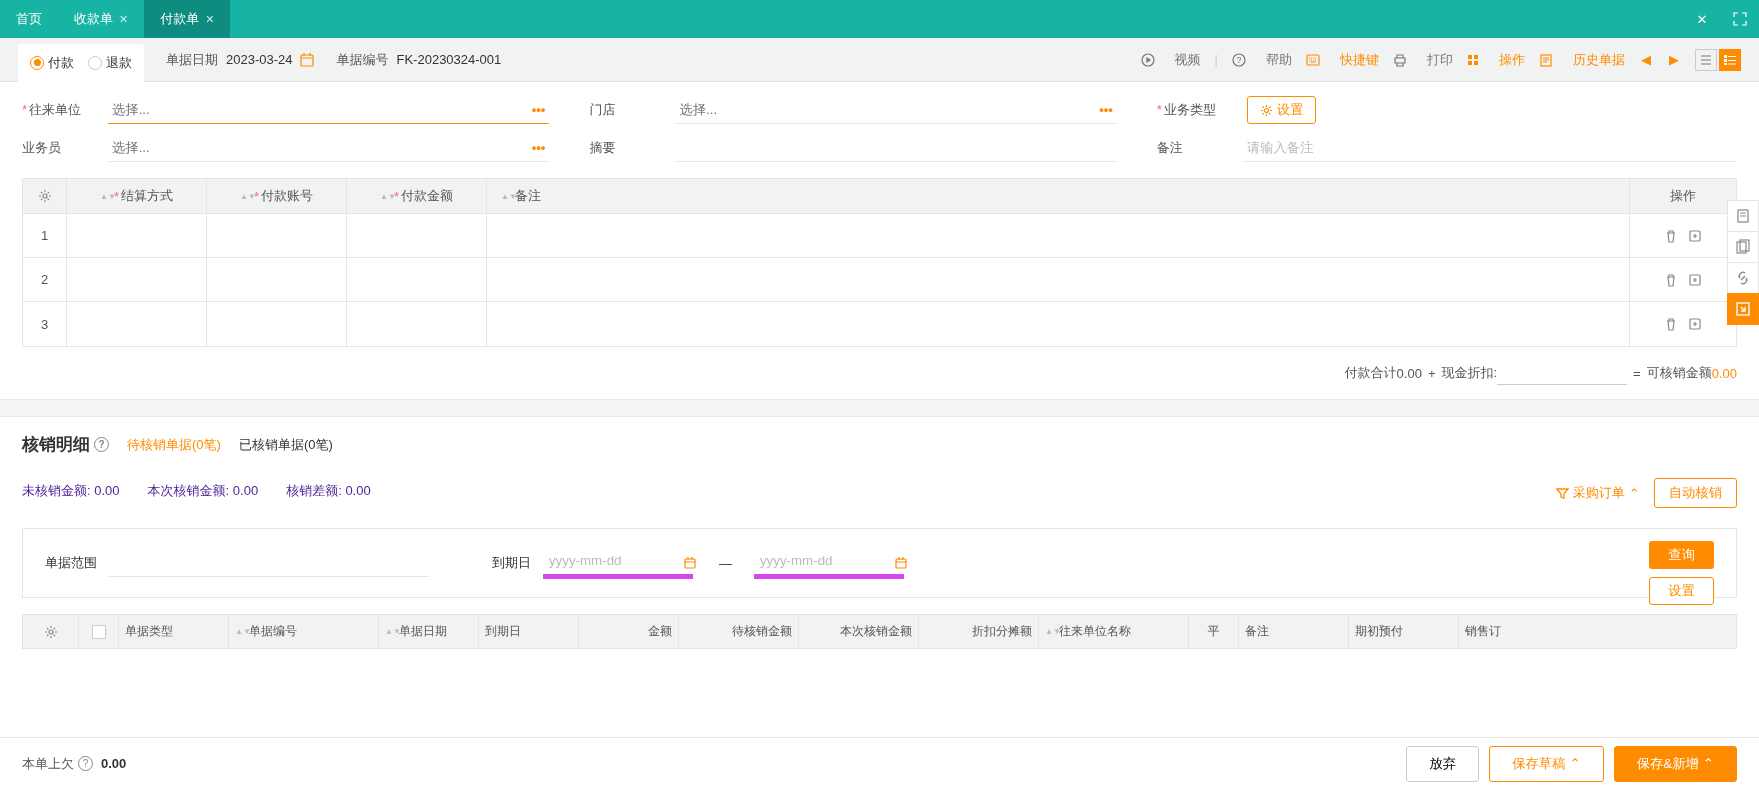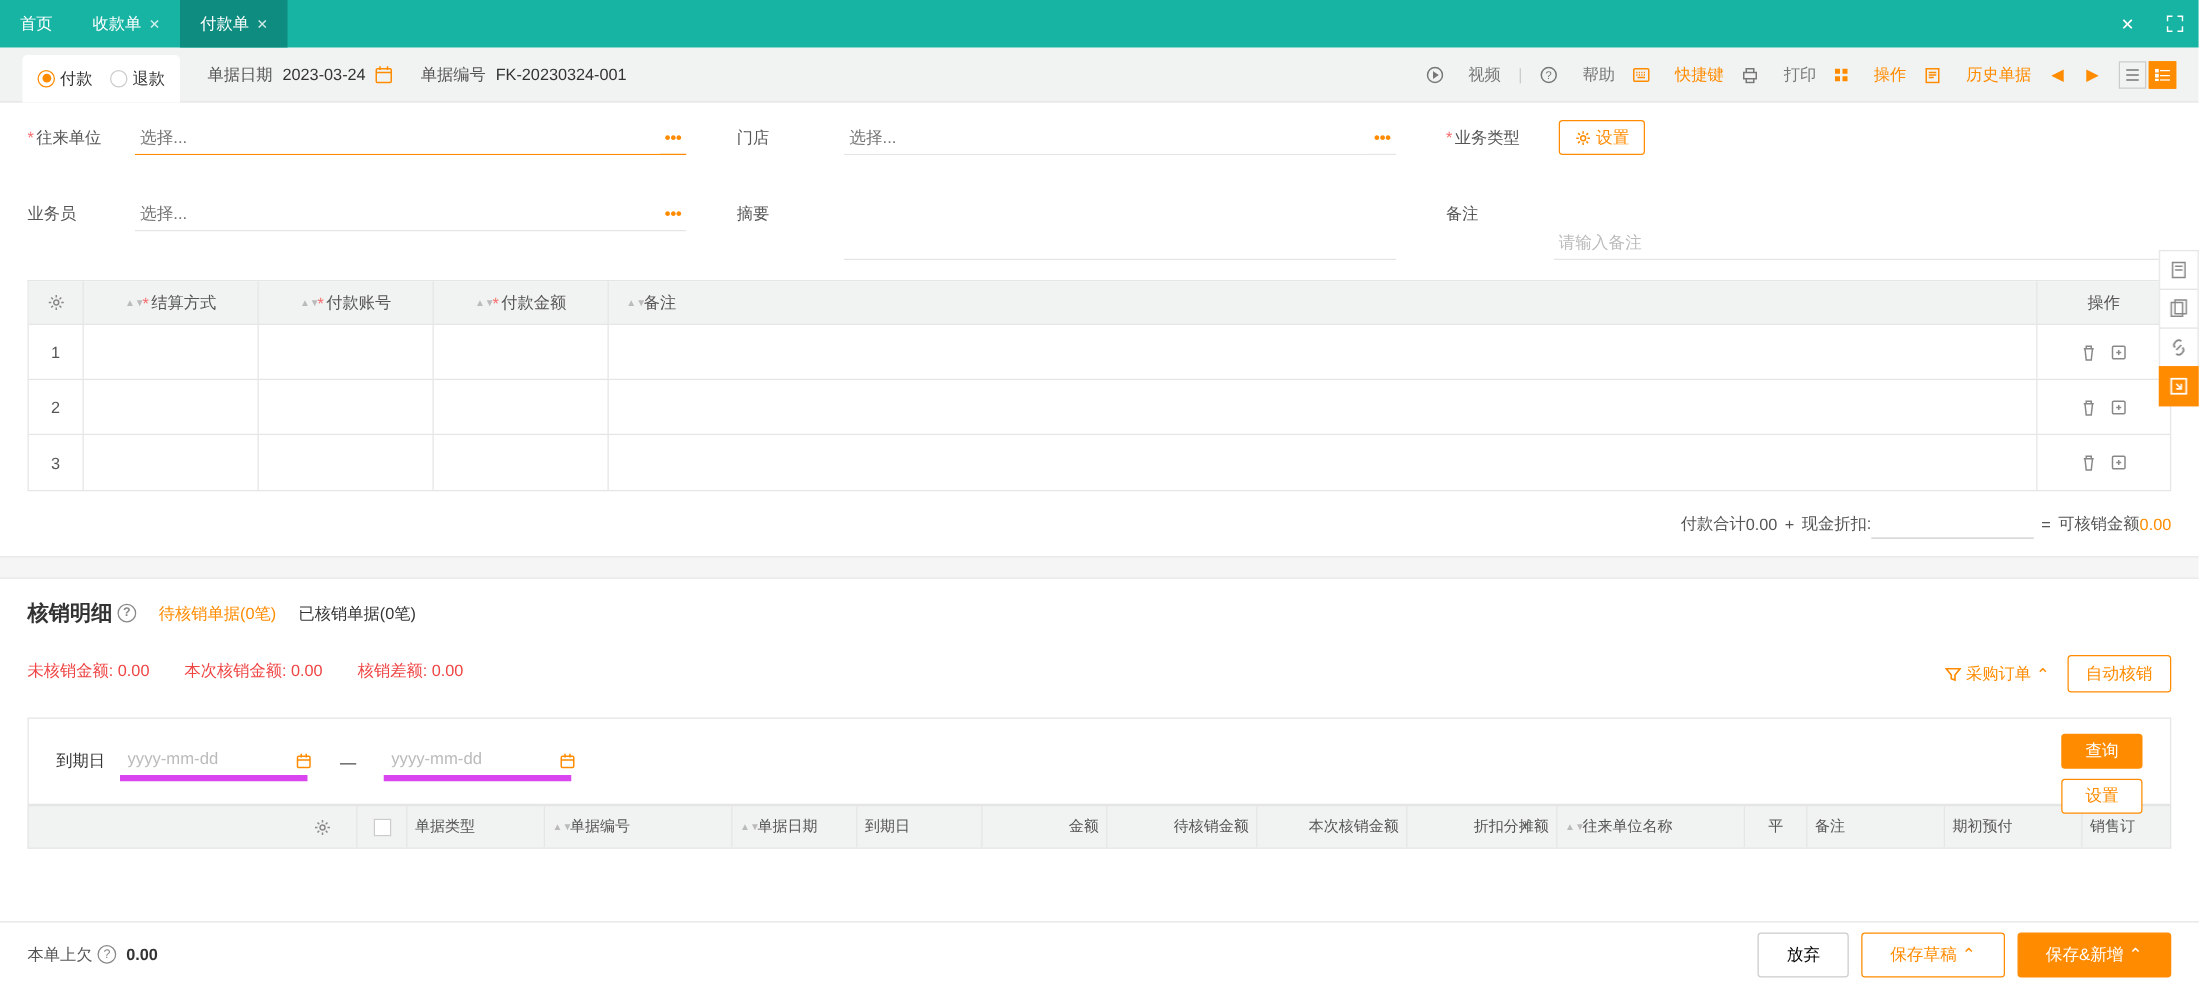--- a/index.html
+++ b/index.html
@@ -24,21 +24,21 @@
 .tb-link.orange { color: #ff8b00; }
 .tb-divider { color: #ccc; }
 .arrow { color: #ff8b00; cursor: pointer; padding: 0 2px; }
 .view-toggle { display: flex; gap: 2px; }
 .vt-btn { width: 22px; height: 22px; border: 1px solid #ccc; display: flex; align-items: center; justify-content: center; cursor: pointer; }
 .vt-btn.active { background: #ff8b00; border-color: #ff8b00; color: #fff; }
 .form-area { padding: 14px 22px 4px; display: grid; grid-template-columns: 1fr 1fr 1.1fr; gap: 10px 40px; }
 .form-row { display: flex; align-items: center; }
 .form-label { width: 78px; text-align: left; color: #555; flex-shrink: 0; }
 .req { color: #f56c6c; margin-right: 2px; }
-.form-input { flex: 1; border: none; border-bottom: 1px solid #e5e5e5; padding: 6px 4px; margin-left: 8px; outline: none; color: #333; margin-top: 46px; }
+.form-input { flex: 1; border: none; border-bottom: 1px solid #e5e5e5; padding: 6px 4px; margin-left: 8px; outline: none; color: #333; }
 .form-input::placeholder { color: #bbb; }
 .field-wrap { flex: 1; margin-left: 8px; position: relative; display: flex; align-items: center; border-bottom: 1px solid #e5e5e5; }
 .field-wrap.orange-line { border-bottom-color: #ff8b00; }
 .field-wrap input { border: none; flex: 1; padding: 6px 4px; outline: none; }
 .field-dots { color: #ff8b00; font-weight: bold; cursor: pointer; padding: 0 4px; }
 .field-chev { color: #ff8b00; cursor: pointer; padding: 0 4px; }
 .config-btn { border: 1px solid #ff8b00; color: #ff8b00; background: #fff; padding: 4px 12px; border-radius: 3px; cursor: pointer; display: flex; align-items: center; gap: 4px; margin-left: 12px; }
 .grid { margin: 12px 22px 0; border: 1px solid #e5e5e5; }
 .grid-head { display: flex; background: #f1f3f2; border-bottom: 1px solid #e5e5e5; }
 .gh-cell { padding: 8px 6px; border-right: 1px solid #e5e5e5; display: flex; align-items: center; justify-content: center; color: #555; position: relative; }
@@ -59,35 +59,35 @@
 .grid-footer { display: flex; justify-content: flex-end; align-items: center; padding: 14px 22px; color: #555; }
 .orange-txt { color: #ff8b00; }
 .discount-input { border: none; border-bottom: 1px solid #ccc; width: 130px; padding: 4px; outline: none; }
 .hx-spacer { height: 18px; background: #f5f5f5; border-top: 1px solid #e8e8e8; border-bottom: 1px solid #e8e8e8; }
 .hx-section { padding: 16px 22px; }
 .hx-head { display: flex; align-items: center; gap: 18px; }
 .hx-title { font-size: 17px; font-weight: bold; display: flex; align-items: center; gap: 4px; }
 .help-ic { width: 15px; height: 15px; border: 1px solid #888; border-radius: 50%; font-size: 10px; display: flex; align-items: center; justify-content: center; color: #888; }
 .hx-tab { cursor: pointer; }
 .hx-tab.active { color: #ff8b00; }
-.hx-stats { display: flex; gap: 28px; margin-top: 26px; color: #ef4444; }
+.hx-stats { display: flex; gap: 28px; margin-top: 26px; color: #4c1d95; }
 .hx-ctrl { display: flex; justify-content: flex-end; align-items: center; gap: 14px; margin-top: -22px; }
 .more-cond { color: #ff8b00; display: flex; align-items: center; gap: 4px; cursor: pointer; }
 .auto-btn { border: 1px solid #ff8b00; color: #ff8b00; background: #fff; padding: 5px 14px; border-radius: 3px; cursor: pointer; }
 .filter-panel { border: 1px solid #e5e5e5; margin-top: 20px; padding: 18px 22px; display: flex; align-items: center; gap: 60px; position: relative; }
 .fp-field { display: flex; align-items: center; gap: 12px; }
 .fp-select { border: none; border-bottom: 1px solid #e5e5e5; padding: 6px; width: 320px; outline: none; position: relative; }
 .fp-chev { color: #ff8b00; margin-left: -20px; }
 .date-inp { border: none; border-bottom: 5px solid #d946ef; padding: 6px; width: 150px; outline: none; }
 .date-inp::placeholder { color: #bbb; }
 .date-cal { color: #ff8b00; margin-left: -22px; margin-right: 10px; }
 .fp-right { position: absolute; right: 22px; top: 12px; display: flex; flex-direction: column; gap: 8px; }
 .q-btn { background: #ff8b00; color: #fff; border: none; padding: 5px 18px; border-radius: 3px; cursor: pointer; }
 .s-btn { background: #fff; color: #ff8b00; border: 1px solid #ff8b00; padding: 4px 18px; border-radius: 3px; cursor: pointer; }
-.hx-grid-head { display: flex; background: #f1f3f2; border: 1px solid #e5e5e5; margin-top: 0; justify-content: flex-end; }
+.hx-grid-head { display: flex; background: #f1f3f2; border: 1px solid #e5e5e5; margin-top: 16px; }
 .hxh { padding: 8px 6px; border-right: 1px solid #e5e5e5; display: flex; align-items: center; color: #555; font-size: 12px; }
 .hxh:last-child { border-right: none; }
 .chk { width: 14px; height: 14px; border: 1px solid #ccc; background: #fff; }
 .hc-gear { width: 56px; justify-content: center; }
 .hc-chk { width: 40px; justify-content: center; }
 .hc-type { width: 110px; }
 .hc-no { width: 150px; }
 .hc-date { width: 100px; }
 .hc-due { width: 100px; }
 .hc-amt { width: 100px; justify-content: flex-end; }
@@ -398,20 +398,25 @@
         <svg width="13" height="13" viewBox="0 0 13 13" fill="none" stroke="currentColor" stroke-width="1.3">
           <path d="M1 2h11l-4 5v4l-3-1V7z"></path>
         </svg>
         <span>采购订单</span>
         <span>⌃</span>
       </span>
     <button class="auto-btn">自动核销</button>
   </div>
   <div class="filter-panel">
     <div class="fp-field">
+      <span>单据范围</span>
+      <input class="fp-select" style="">
+        <span class="fp-chev">⌄</span>
+    </div>
+    <div class="fp-field">
       <span>到期日</span>
       <input class="date-inp" placeholder="yyyy-mm-dd" style="">
         <span class="date-cal">
           <svg width="14" height="14" viewBox="0 0 14 14" fill="none" stroke="currentColor" stroke-width="1.2">
             <rect x="2" y="3" width="10" height="9" rx="1"></rect>
             <path d="M2 6h10M5 1v3M9 1v3"></path>
           </svg>
         </span>
       <span>—</span>
       <input class="date-inp" style="margin-left: 10px;" placeholder="yyyy-mm-dd">

